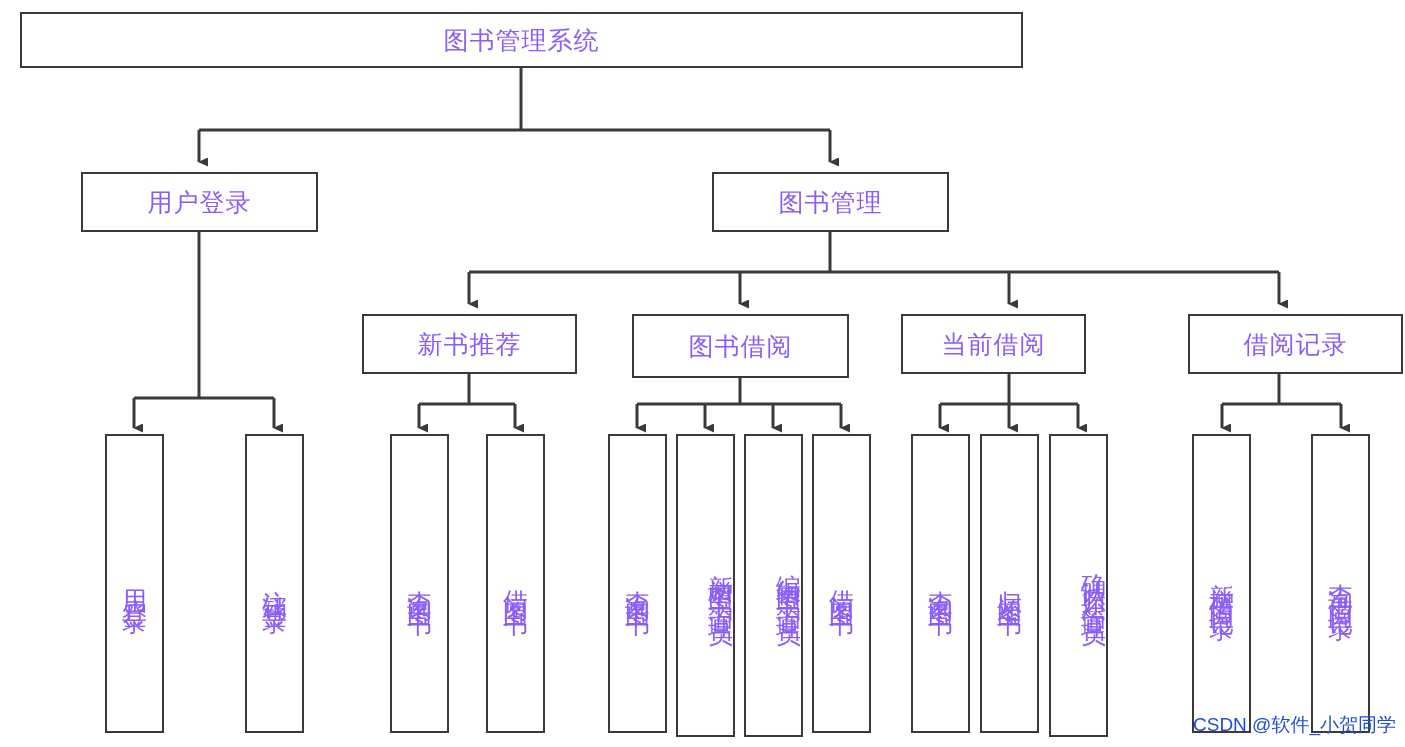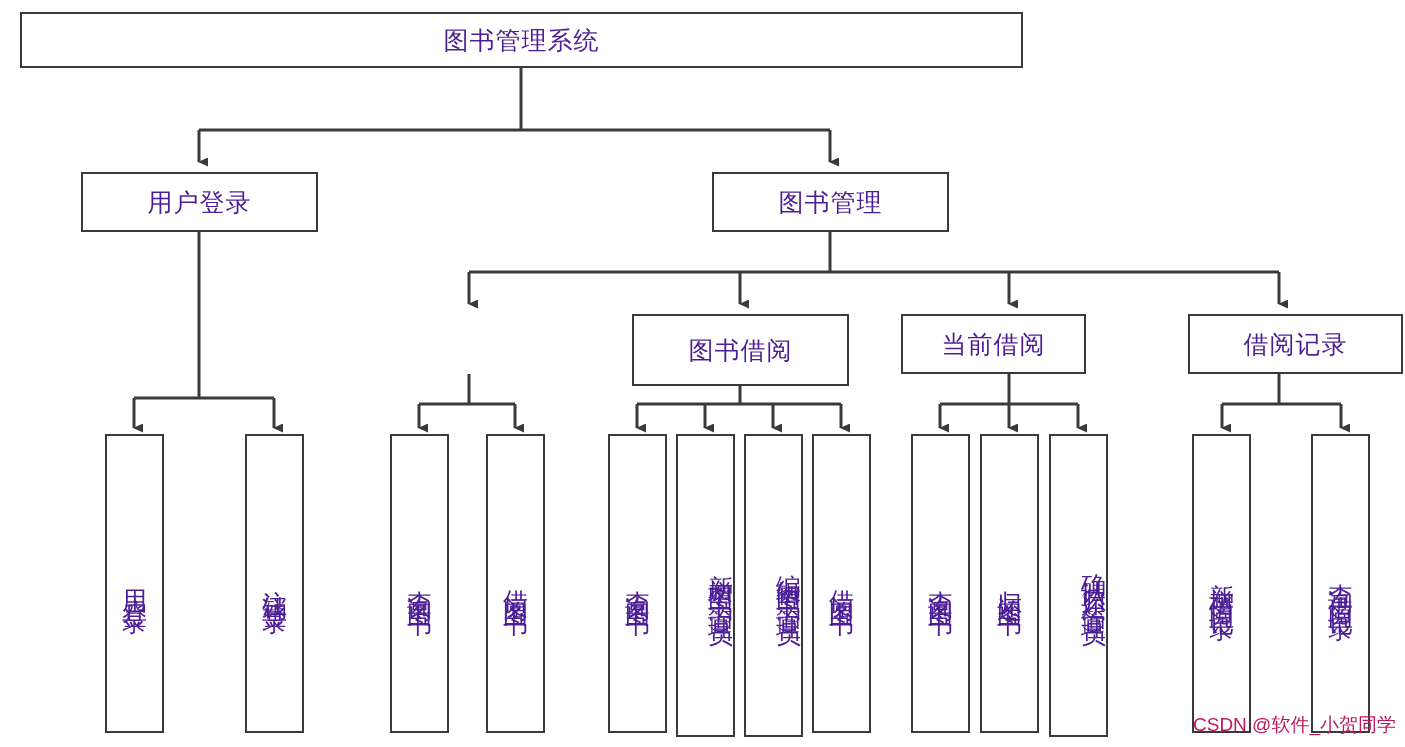--- a/index.html
+++ b/index.html
@@ -26,21 +26,21 @@
     pointer-events: none;
   }
   .node {
     position: absolute;
     box-sizing: border-box;
     border: 2.5px solid #3a3a3a;
     background: #ffffff;
     display: flex;
     align-items: center;
     justify-content: center;
-    color: #4c1d95;
+    color: #8b5cf6;
   }
   .node.horiz {
     font-size: 25px;
     letter-spacing: 1px;
     line-height: 1.2;
     text-align: center;
   }
   .node.root {
     font-size: 25px;
   }
@@ -58,21 +58,21 @@
   .node.vert.tall {
     align-items: flex-start;
     justify-content: center;
   }
   .node .label {
     display: block;
   }
   .watermark {
     position: absolute;
     font-size: 19px;
-    color: #be185d;
+    color: #1d4ed8;
     white-space: nowrap;
     letter-spacing: 0px;
   }
 </style>
 </head>
 <body>
 
 <div id="canvas">
 
   <svg class="connectors" viewBox="0 0 1405 747">
@@ -130,22 +130,25 @@
   </div>
 
   <div class="node horiz" style="left:81px; top:172px; width:237px; height:60px;">
     <span class="label">用户登录</span>
   </div>
 
   <div class="node horiz" style="left:712px; top:172px; width:237px; height:60px;align-items:center;">
     <span class="label">图书管理</span>
   </div>
 
-
-  <div class="node horiz" style="left:632px; top:314px; width:217px; height:72px;">
+  <div class="node horiz" style="left:362px; top:314px; width:215px; height:60px;">
+    <span class="label">新书推荐</span>
+  </div>
+
+  <div class="node horiz" style="left:632px; top:314px; width:217px; height:64px;">
     <span class="label">图书借阅</span>
   </div>
 
   <div class="node horiz" style="left:901px; top:314px; width:185px; height:60px;">
     <span class="label">当前借阅</span>
   </div>
 
   <div class="node horiz" style="left:1172px; top:314px; width:215px; height:60px;margin-left:16px;">
     <span class="label">借阅记录</span>
   </div>

